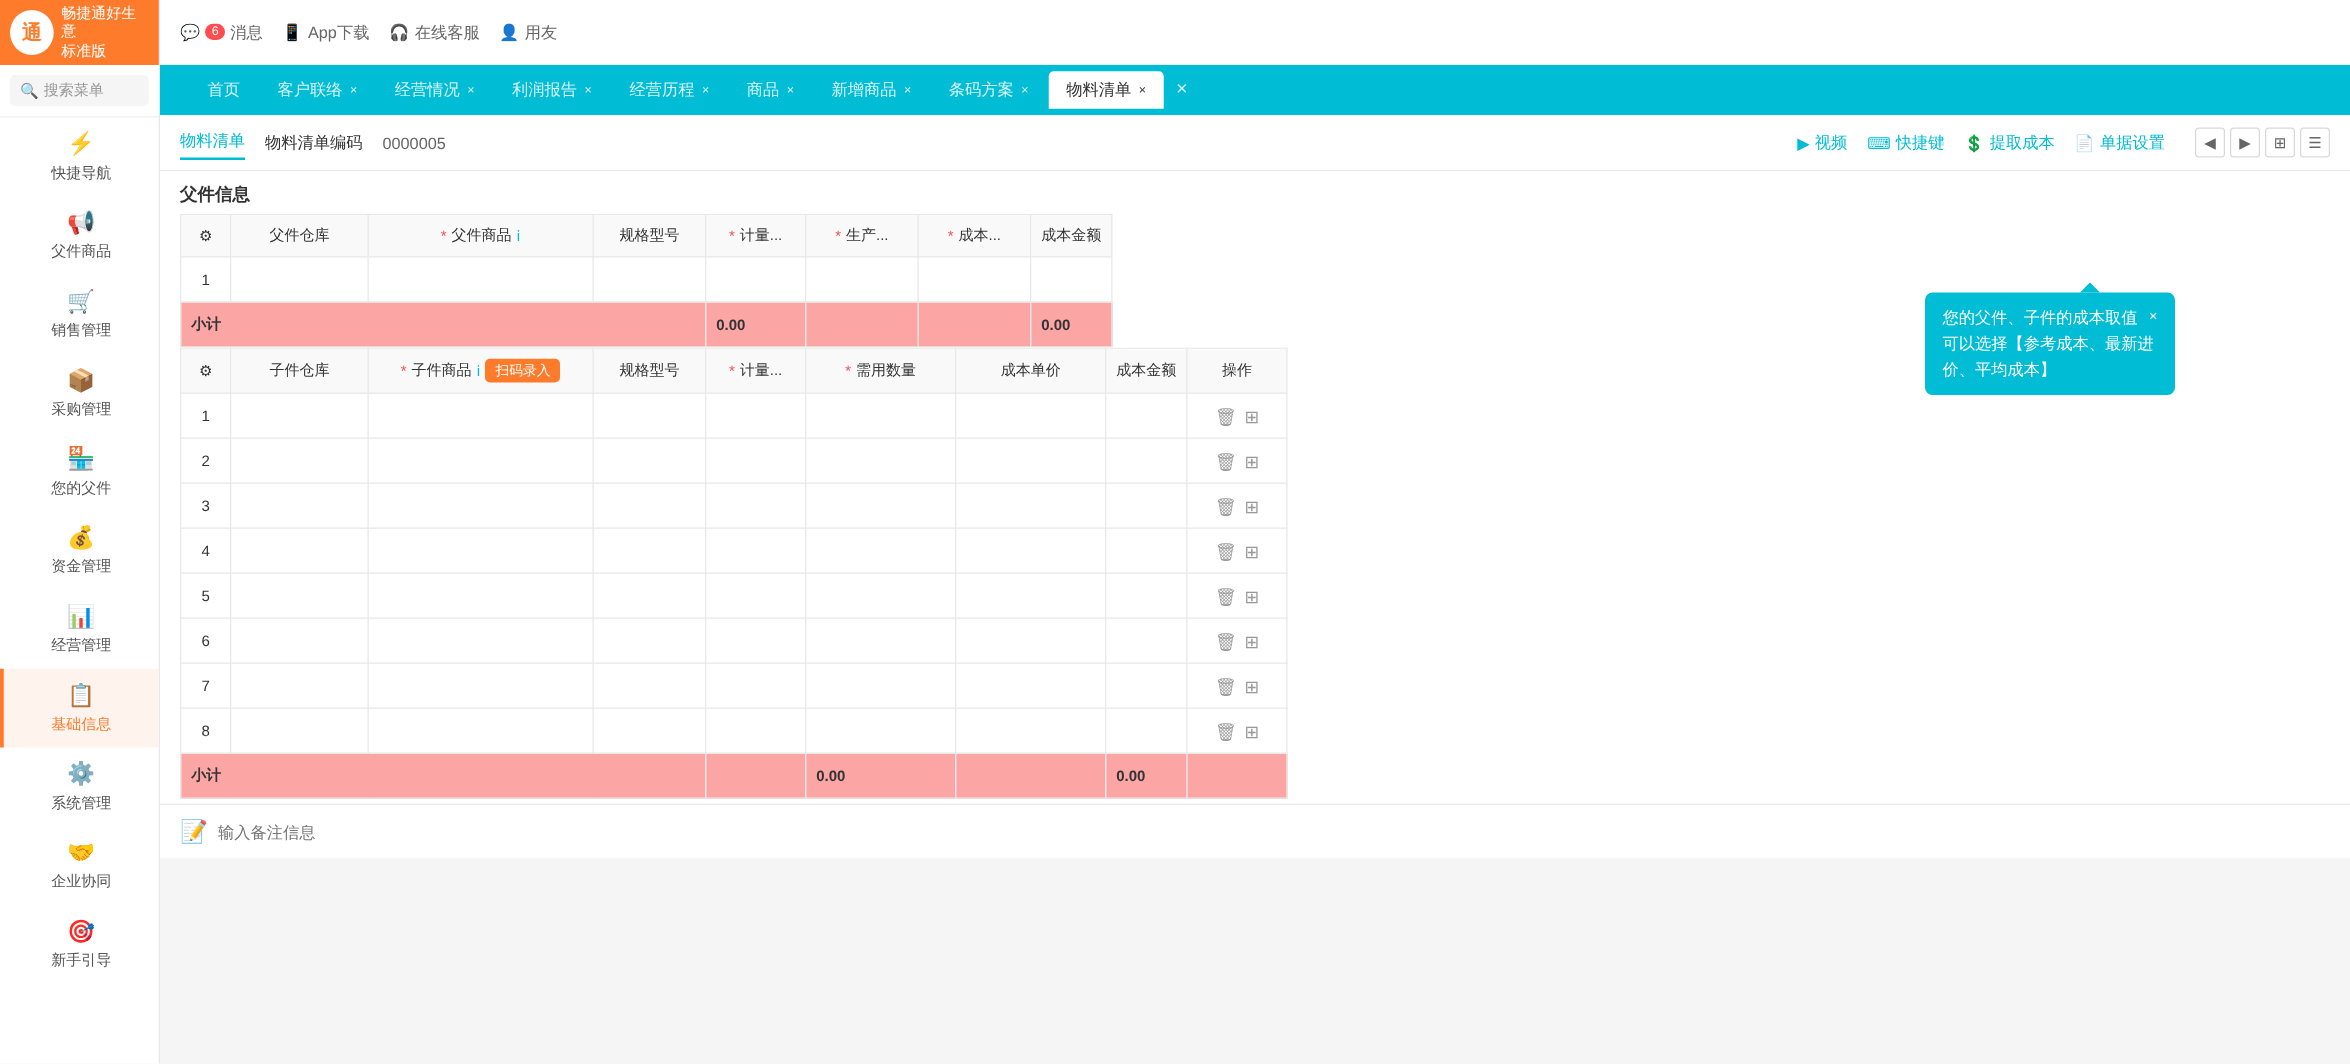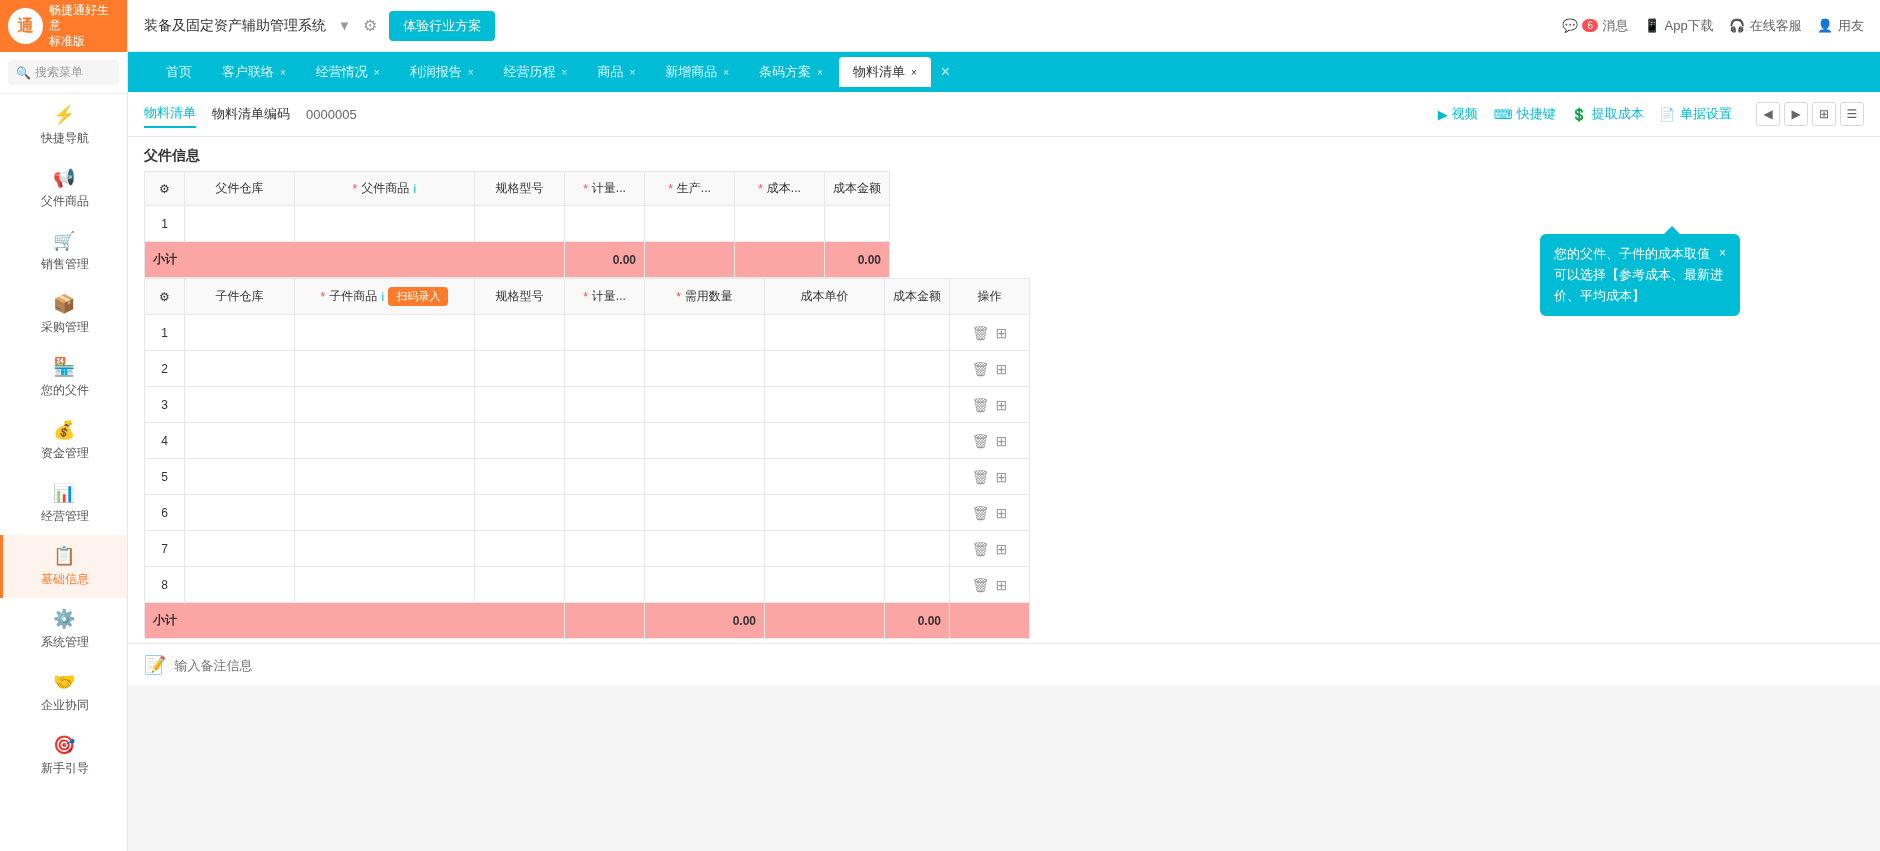--- a/index.html
+++ b/index.html
@@ -327,21 +327,21 @@
     .col-warehouse { width: 110px; }
     .col-product { width: 180px; }
     .col-spec { width: 90px; }
     .col-unit { width: 80px; }
     .col-produce { width: 90px; }
     .col-cost { width: 90px; }
     .col-qty { width: 120px; }
     .col-unitcost { width: 120px; }
     .col-ops { width: 80px; }
 
-    .right-align { text-align: right; }
+    .right-align { }
     .center-align { text-align: center; }
   </style>
 </head>
 <body>
 
 <div class="sidebar">
   <div class="sidebar-logo">
     <div class="sidebar-logo-icon">通</div>
     <div class="sidebar-logo-text">
       <div>畅捷通好生意</div>
@@ -400,26 +400,20 @@
     <div class="nav-item">
       <span class="nav-icon">🎯</span>
       <span>新手引导</span>
     </div>
   </div>
 </div>
 
 <div class="main">
 
   <div class="topbar">
-    <div class="topbar-left">
-      <span class="system-title">装备及固定资产辅助管理系统</span>
-      <span style="color:#999; cursor:pointer;">▼</span>
-      <span style="color:#999; cursor:pointer; font-size:16px;">⚙</span>
-      <button class="btn-trial">体验行业方案</button>
-    </div>
     <div class="topbar-icons">
       <div class="topbar-icon">
         <span>💬</span>
         <span class="badge">6</span>
         <span>消息</span>
       </div>
       <div class="topbar-icon">
         <span>📱</span>
         <span>App下载</span>
       </div>

